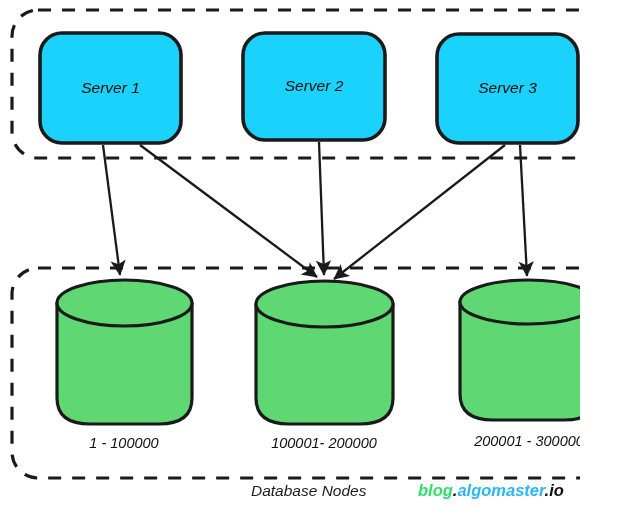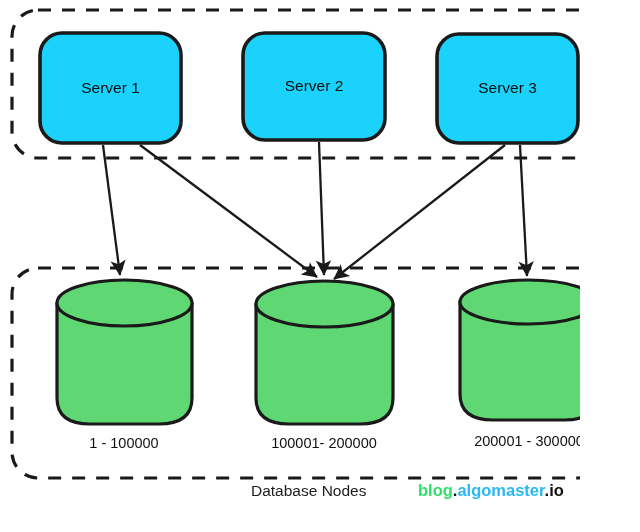--- a/index.html
+++ b/index.html
@@ -9,20 +9,21 @@
   }
   body {
     font-family: "Liberation Sans", sans-serif;
   }
   #canvas {
     position: relative;
     width: 580px;
     height: 532px;
     background: #ffffff;
     overflow: hidden;
+    font-style: italic;
   }
   #diagram-svg {
     position: absolute;
     left: 0;
     top: 0;
     width: 640px;
     height: 532px;
   }
   .node-label {
     font-family: "Liberation Sans", sans-serif;

